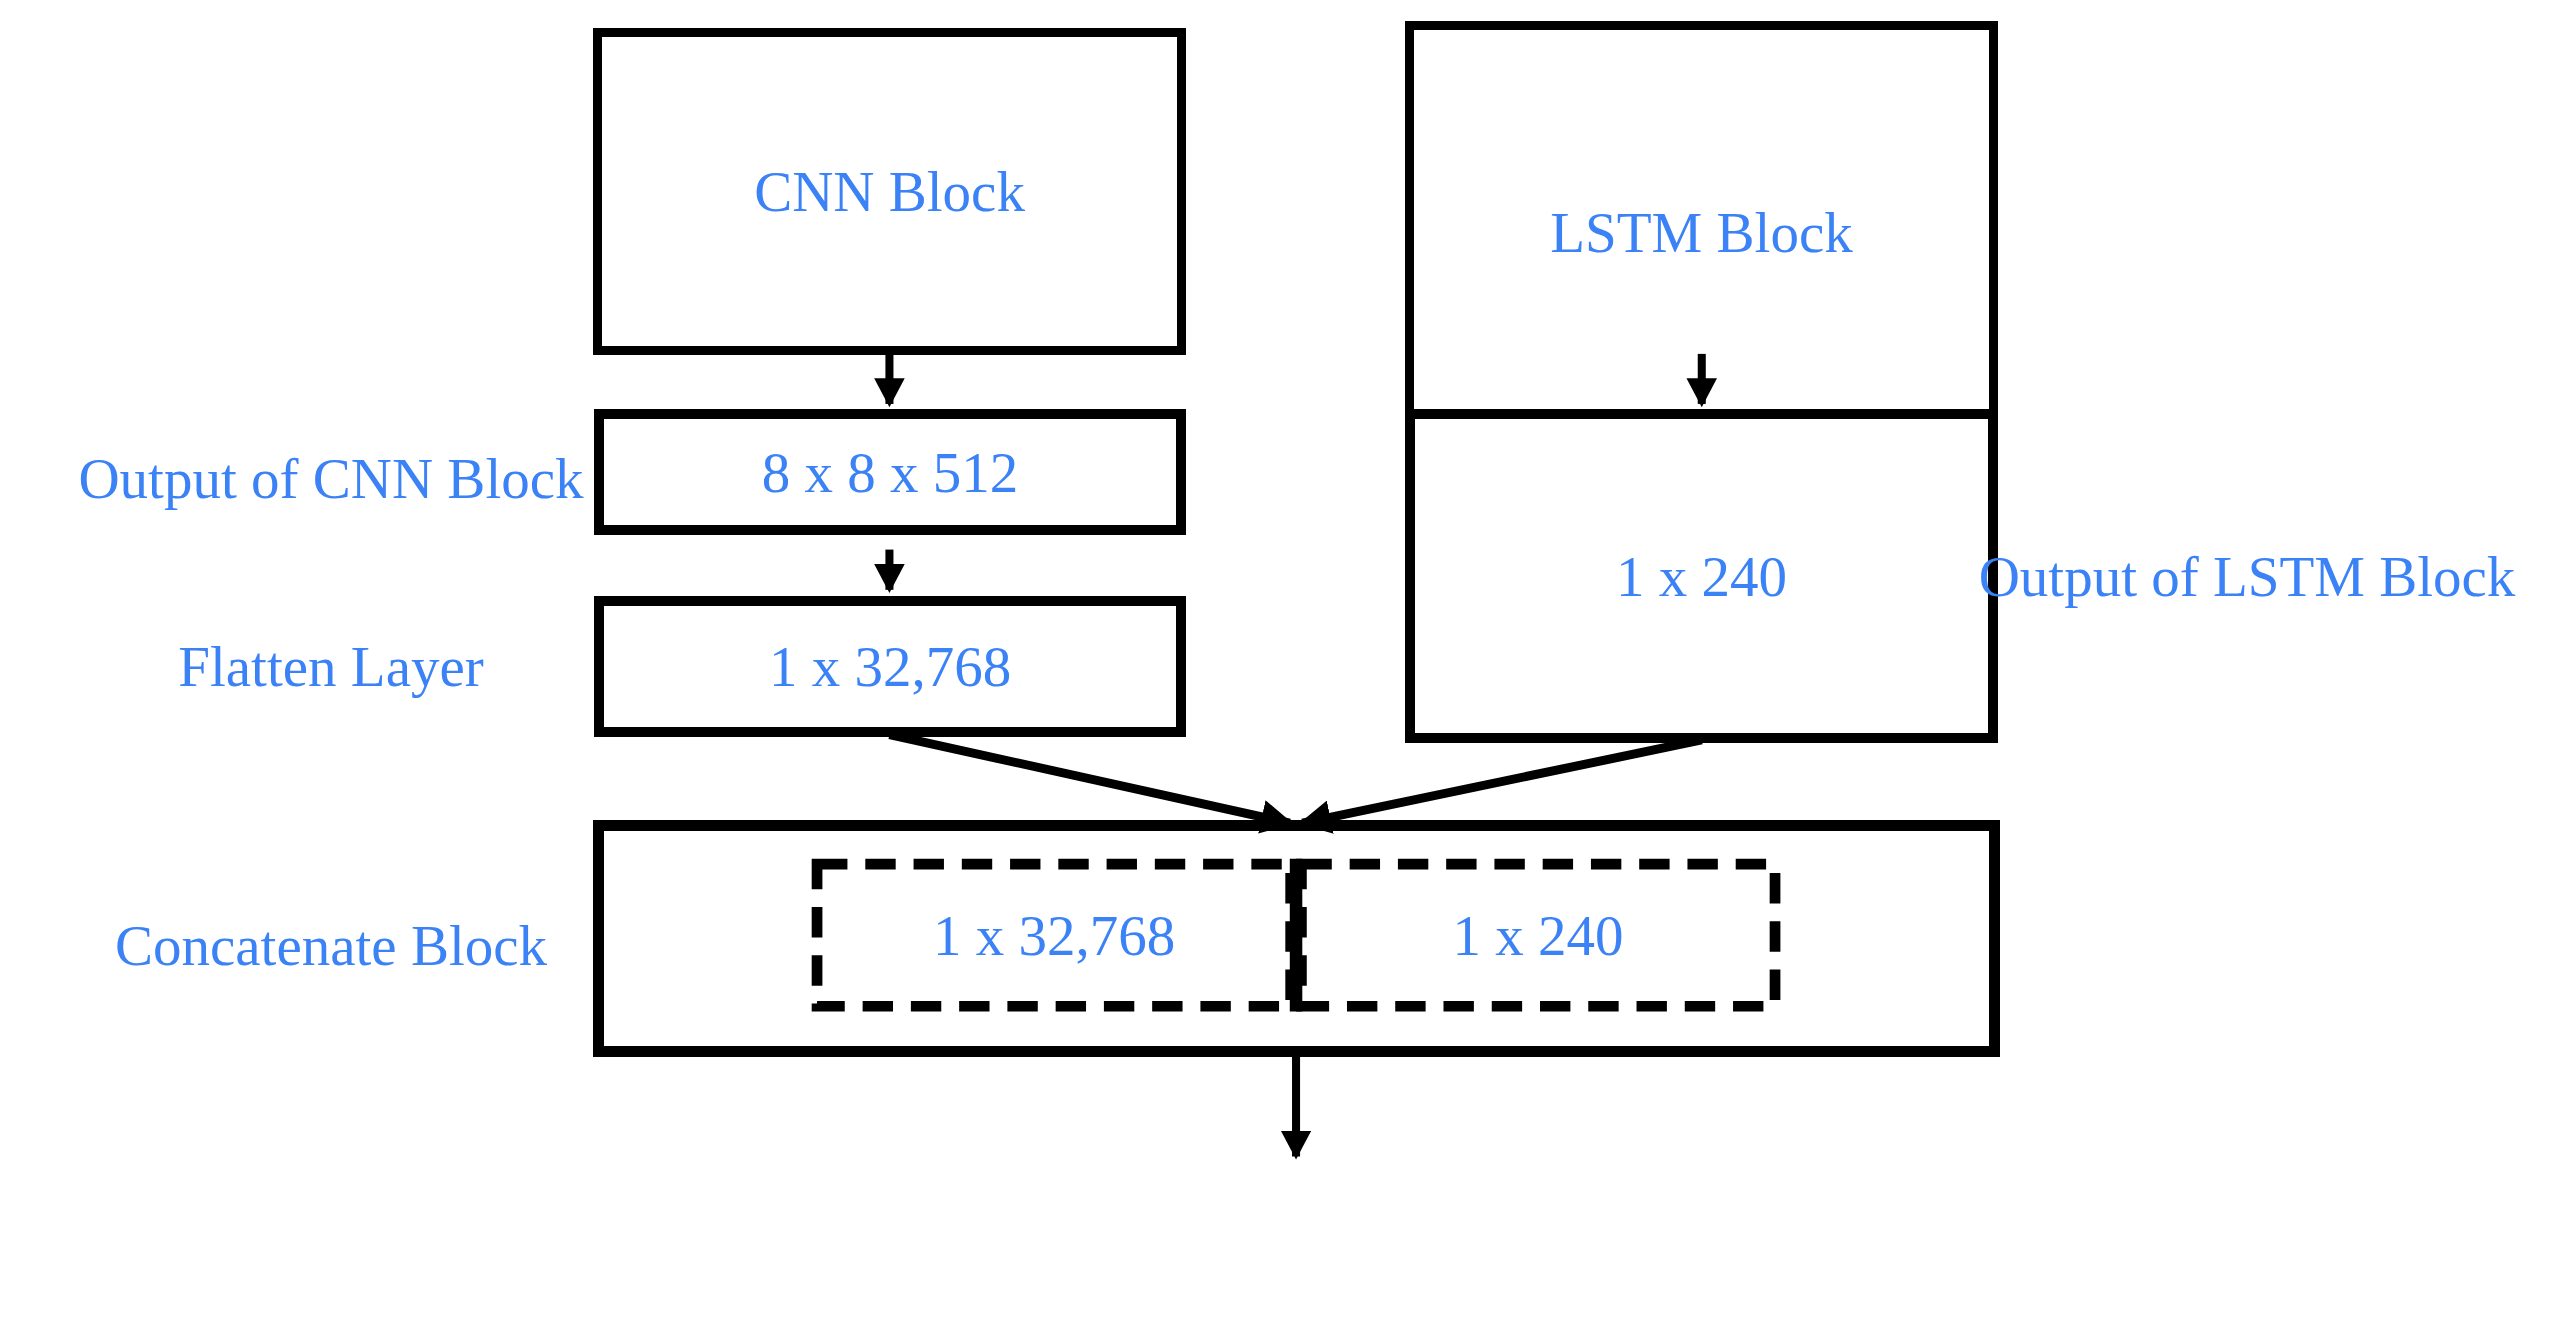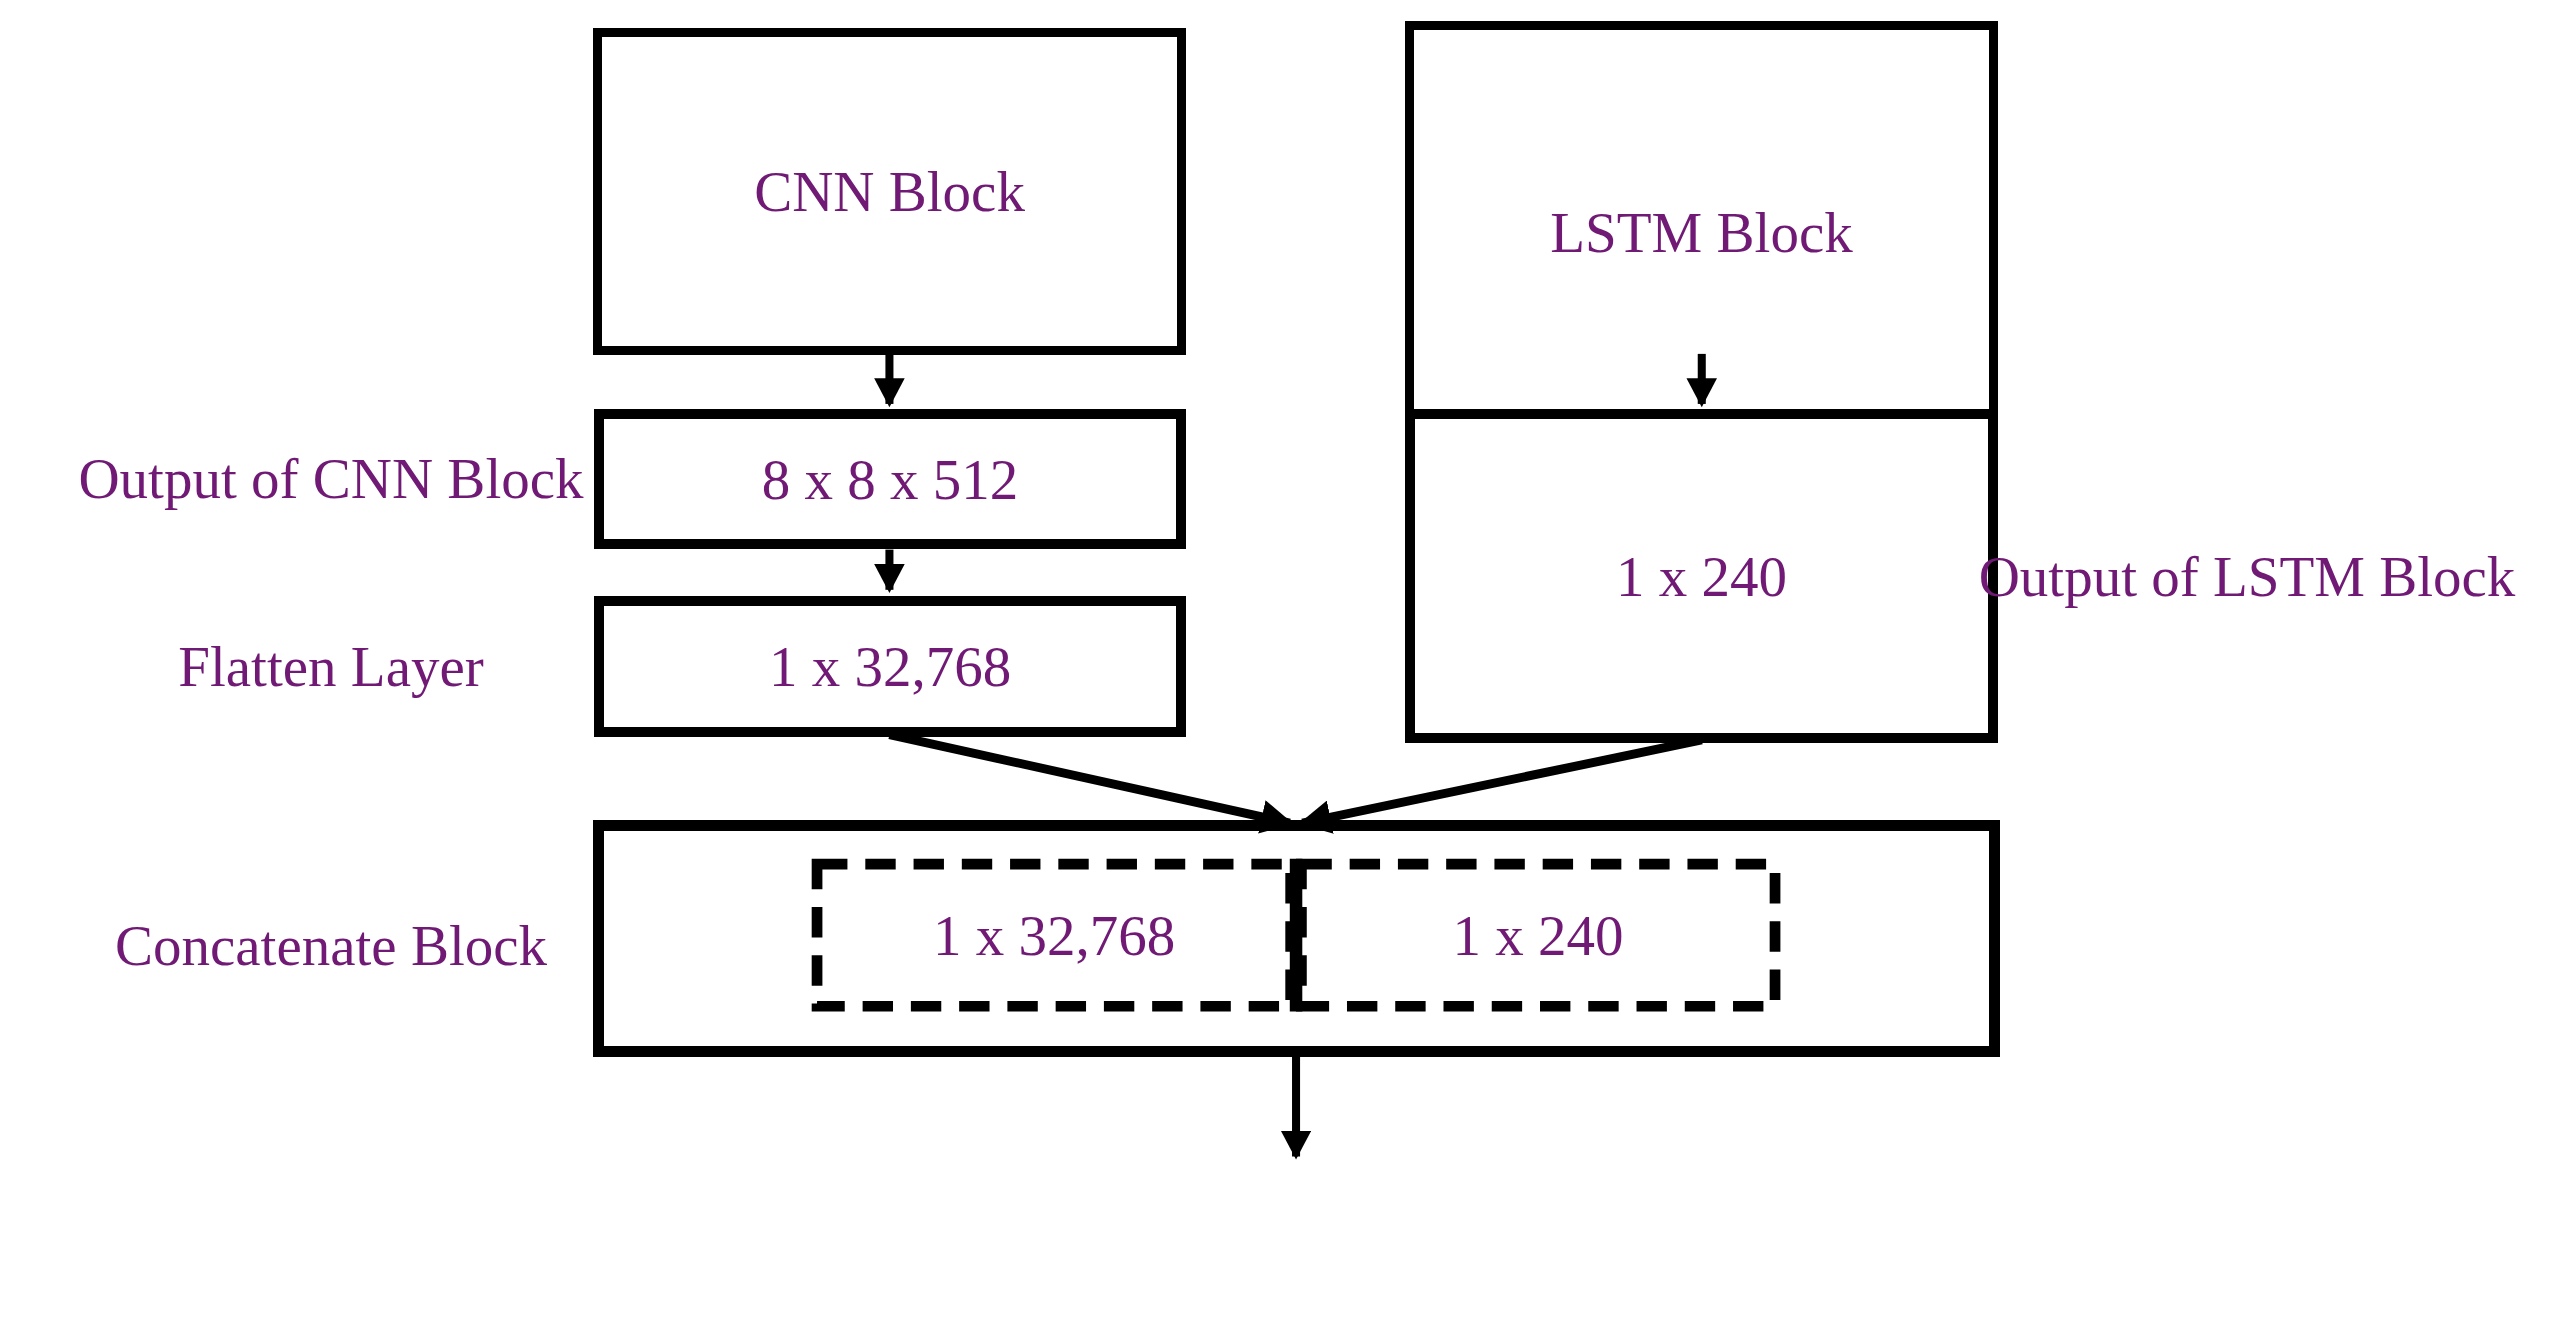--- a/index.html
+++ b/index.html
@@ -6,40 +6,40 @@
     margin: 0;
     padding: 0;
     background: #ffffff;
   }
   .canvas {
     position: relative;
     width: 2576px;
     height: 1336px;
     background: #ffffff;
     font-family: "Liberation Serif", "DejaVu Serif", serif;
-    color: #701a75;
+    color: #3b82f6;
     overflow: hidden;
   }
   .box {
     position: absolute;
     box-sizing: border-box;
     border: 9.8px solid #000000;
     background: #ffffff;
     display: flex;
     align-items: center;
     justify-content: center;
   }
   .box span {
     font-size: 57px;
     white-space: nowrap;
   }
   
   .b-cnn        { left: 593px;  top: 28px;   width: 593px;  height: 327px; border-width: 9.8px; }
   .b-lstm       { left: 1405px; top: 20.6px;   width: 593px;  height: 424px; border-width: 9.8px; }
-  .b-cnn-out    { left: 594px;  top: 409px;  width: 592px;  height: 140px; border-width: 10.7px; }
+  .b-cnn-out    { left: 594px;  top: 409px;  width: 592px;  height: 126px; border-width: 10.7px; }
   .b-flatten    { left: 594px;  top: 596px;  width: 592px;  height: 141px; border-width: 10.7px; }
   .b-lstm-out   { left: 1405px; top: 409px;  width: 593px;  height: 334px; border-width: 10.7px; }
   .b-concat     { left: 593px;  top: 820px;  width: 1407px; height: 237px; border-width: 11.6px; }
   .b-concat-out { left: 936px; top: 1142px; width: 742px;  height: 175px; border-width: 10.7px; }
   
   .seg {
     position: absolute;
     box-sizing: border-box;
     display: flex;
     align-items: center;

